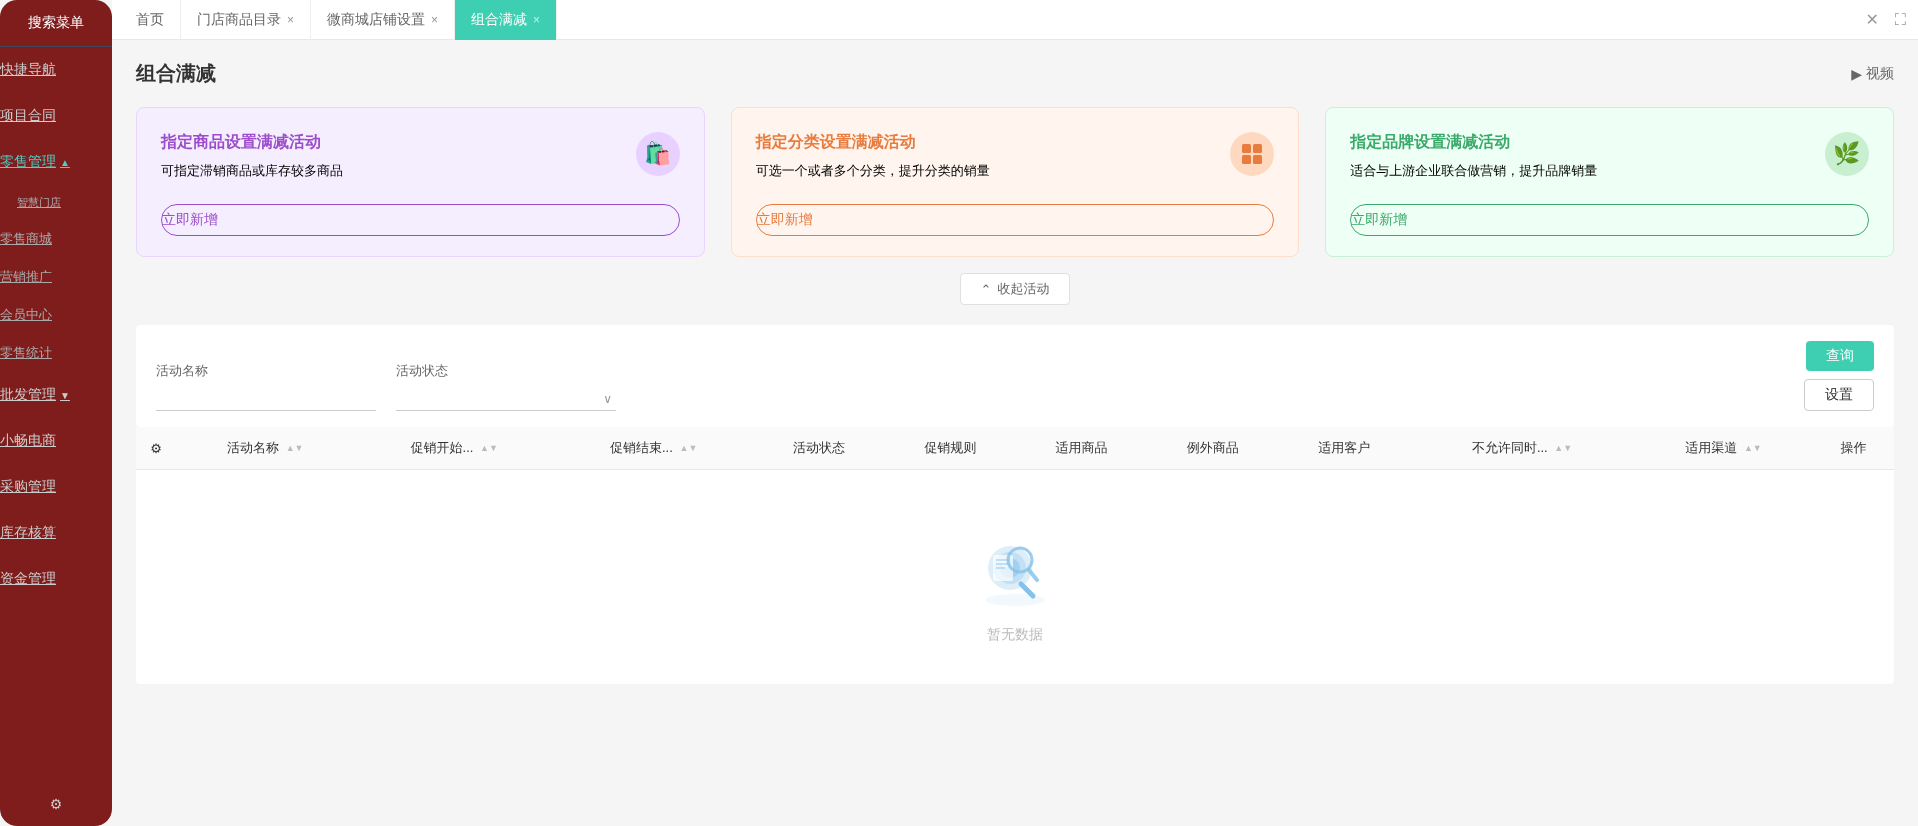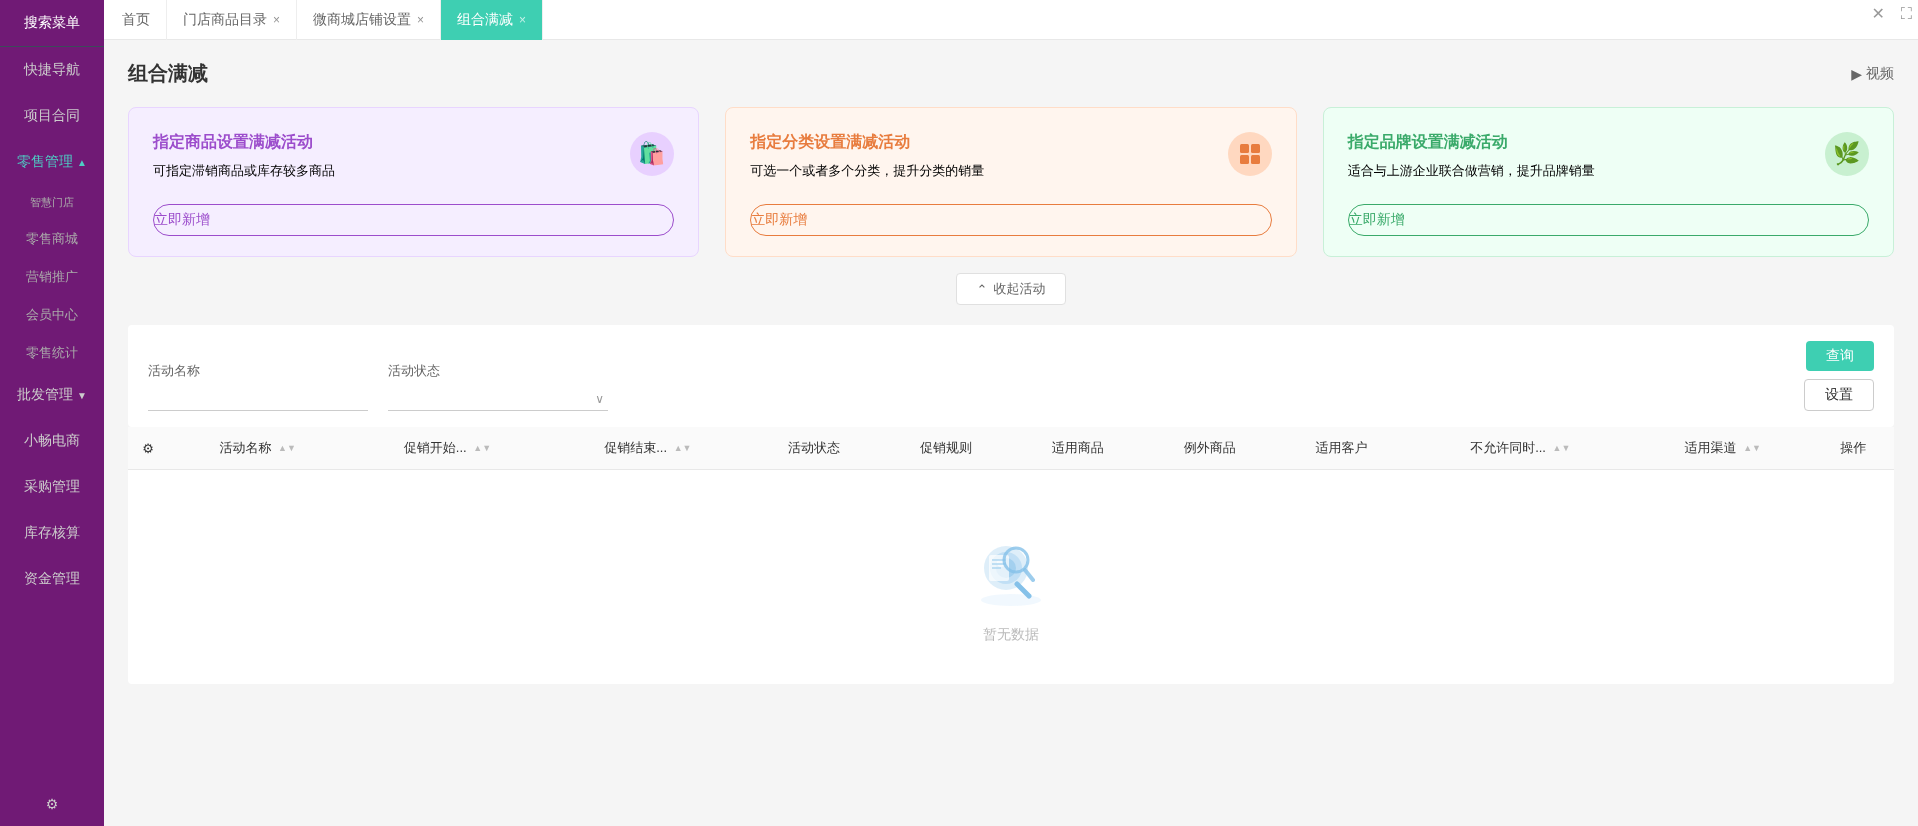--- a/index.html
+++ b/index.html
@@ -1,45 +1,46 @@
 <!DOCTYPE html>
 <html><head>
   <meta charset="utf-8">
   <style>
     * { box-sizing: border-box; margin: 0; padding: 0; }
     body { font-family: 'Microsoft YaHei', 'PingFang SC', sans-serif; font-size: 14px; background: #f5f5f5; display: flex; height: 826px; overflow: hidden; }
 
     
     .sidebar {
-      width: 104px;
-      background: #701a75;
+      width: 112px;
+      background: #7f1d1d;
       color: #ccc;
       display: flex;
       flex-direction: column;
       flex-shrink: 0;
       height: 100%;
+      border-radius: 17px;
     }
     .sidebar-search {
       padding: 14px 0;
       text-align: center;
       font-size: 14px;
       color: #fff;
       cursor: pointer;
       border-bottom: 1px solid #3d4a5a;
     }
     .sidebar-item {
       padding: 14px 0;
       text-align: center;
       font-size: 14px;
       color: #ccc;
       cursor: pointer;
       display: flex;
       align-items: center;
-      justify-content: center;
       gap: 4px;
+      text-decoration: underline;
     }
     .sidebar-item.active { color: #4ecdc4; }
     .sidebar-item .arrow { font-size: 10px; }
     .sidebar-bottom {
       margin-top: auto;
       padding: 14px 0;
       text-align: center;
       color: #ccc;
       cursor: pointer;
     }
@@ -49,24 +50,24 @@
       flex: 1;
       display: flex;
       flex-direction: column;
       background: #f5f5f5;
       overflow: hidden;
     }
 
     
     .tab-bar {
       display: flex;
-      align-items: flex-start;
+      align-items: center;
       background: #fff;
       border-bottom: 1px solid #e8e8e8;
-      padding: 0 2px;
+      padding: 0 8px;
       height: 40px;
       flex-shrink: 0;
     }
     .tab {
       padding: 0 16px;
       height: 40px;
       display: flex;
       align-items: center;
       font-size: 14px;
       color: #666;

